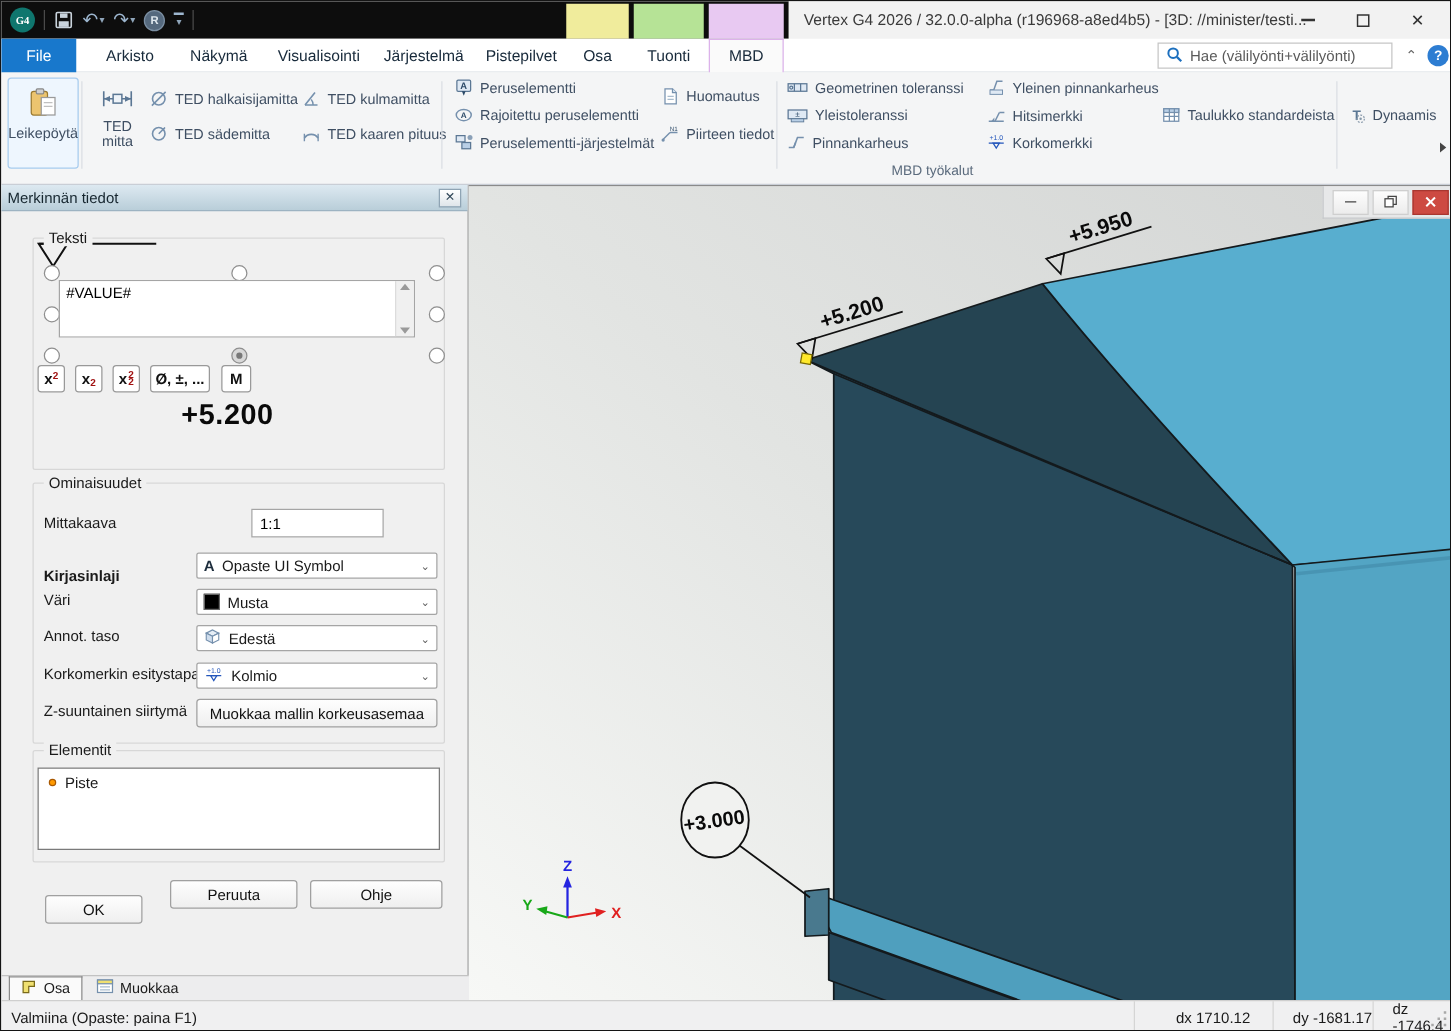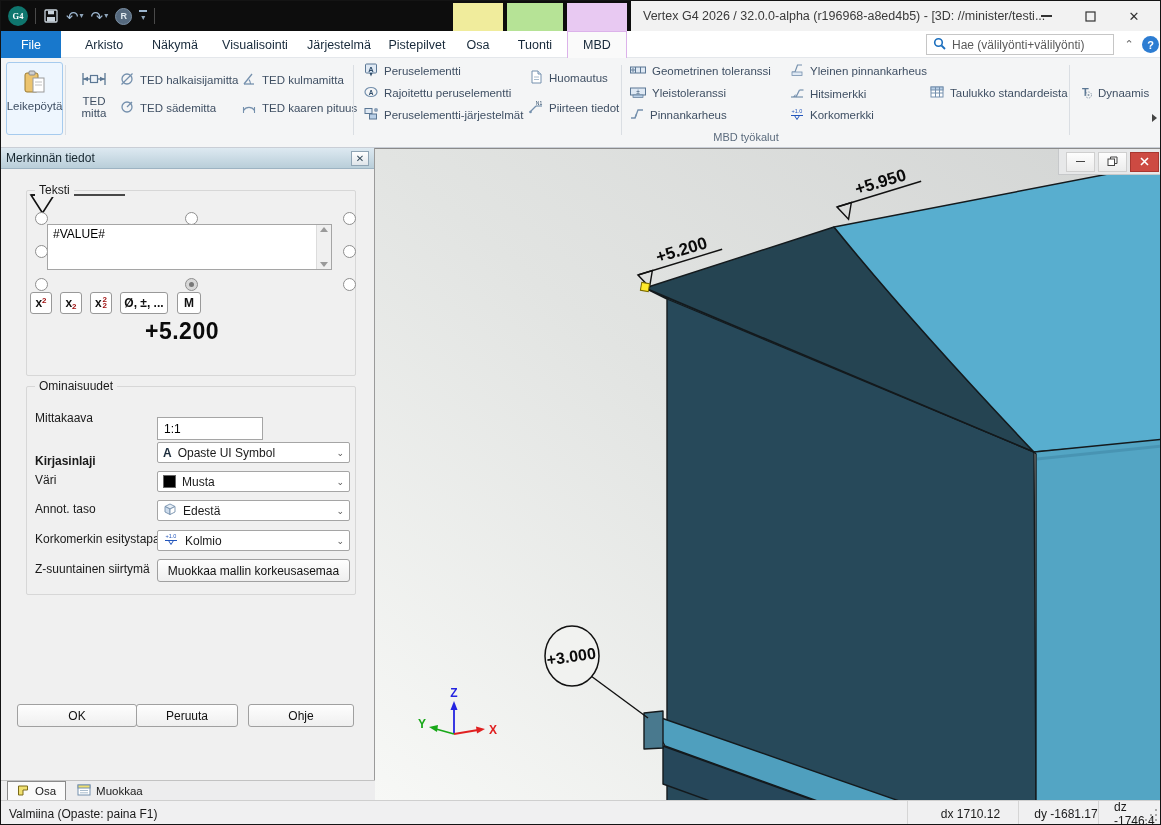--- a/index.html
+++ b/index.html
@@ -460,21 +460,21 @@
         <svg width="120" height="26" viewBox="0 0 120 26">
             <line x1="4" y1="4" x2="98" y2="4" stroke="#111" stroke-width="1.6"></line>
             <polygon points="4,4 27,4 15.5,22" fill="none" stroke="#111" stroke-width="1.6"></polygon>
           </svg>
       </span>
     </div>
 
     <div class="grp" style="left:25px;top:238px;width:330px;height:209px;">
       <span class="grp-label">Ominaisuudet</span>
       <span class="plabel" style="top:24px;">Mittakaava</span>
-      <input class="pinput" style="top: 30px;" value="1:1">
+      <input class="pinput" style="top: 20px; margin-left: 44px;" value="1:1">
       <span class="plabel" style="top:67px;font-weight:bold;">Kirjasinlaji</span>
       <div class="pdrop" style="top:55px;">
         <span class="font-a">A</span>
         <span>Opaste UI Symbol</span>
         <span class="chev">⌄</span>
       </div>
       <span class="plabel" style="top:86px;">Väri</span>
       <div class="pdrop" style="top:84px;">
         <span class="swatch"></span>
         <span>Musta</span>
@@ -501,22 +501,31 @@
               <polygon points="5.5,8.5 10.5,8.5 8,12.5" fill="none" stroke="#2255bb"></polygon>
             </svg>
         </span>
         <span>Kolmio</span>
         <span class="chev">⌄</span>
       </div>
       <span class="plabel" style="top:175px;">Z-suuntainen siirtymä</span>
       <button class="wbtn pbtn-wide" style="top:172px;">Muokkaa mallin korkeusasemaa</button>
     </div>
 
-
-    <button class="wbtn dbtn" style="left:16px;width:120px;">OK</button>
+    <div class="grp" style="left:25px;top:452px;width:330px;height:90px;">
+      <span class="grp-label">Elementit</span>
+      <div class="lst">
+        <div class="lst-item">
+          <span class="dot"></span>
+          <span>Piste</span>
+        </div>
+      </div>
+    </div>
+
+    <button class="wbtn dbtn" style="left:35px;width:78px;margin-top:12px;">OK</button>
     <button class="wbtn dbtn" style="left:135px;width:102px;">Peruuta</button>
     <button class="wbtn dbtn" style="left:247px;width:106px;">Ohje</button>
   </div>
 
   <div class="viewport">
     <svg width="787" height="652" viewBox="0 0 787 652" style="display:block;">
       <defs>
         <linearGradient id="bgGrad" x1="1" y1="0" x2="0" y2="1">
           <stop offset="0" stop-color="#d3d5d4"></stop>
             <stop offset="0.5" stop-color="#e2e4e2"></stop>

